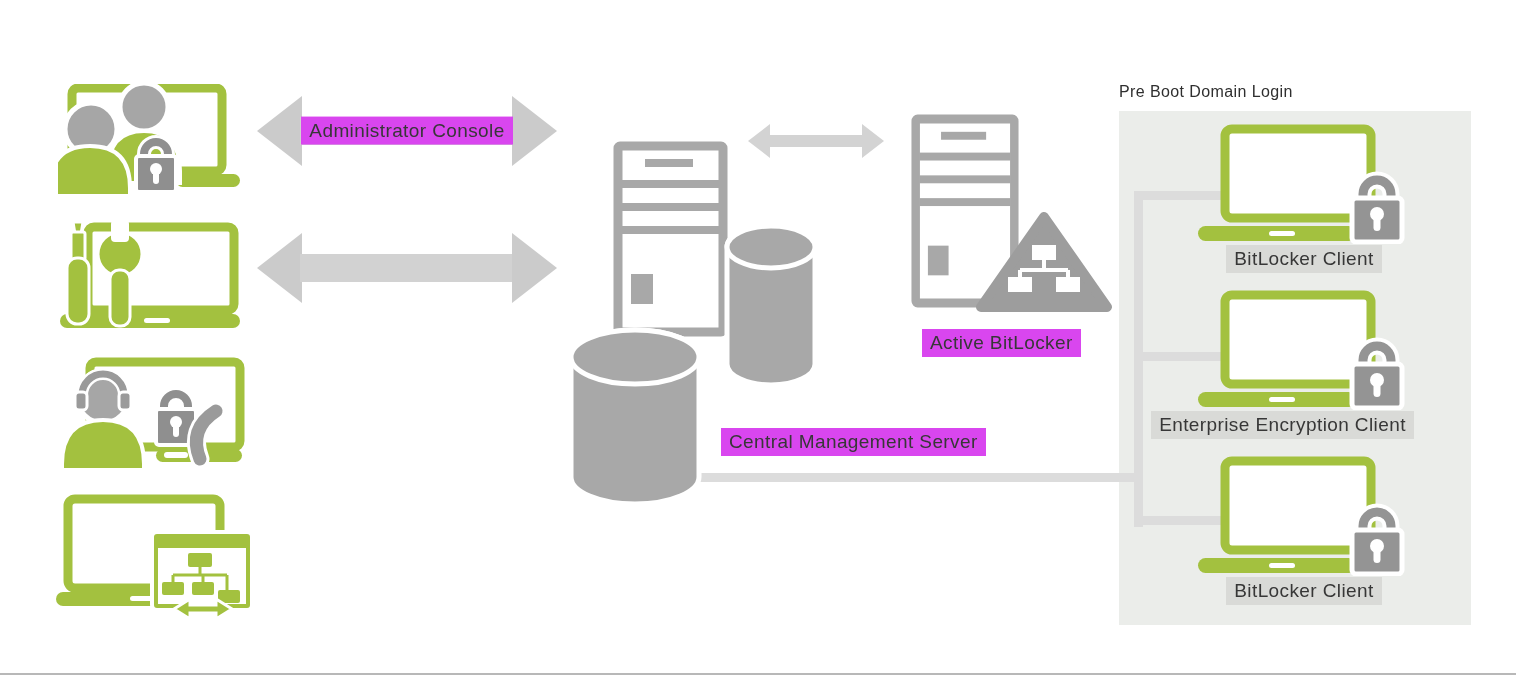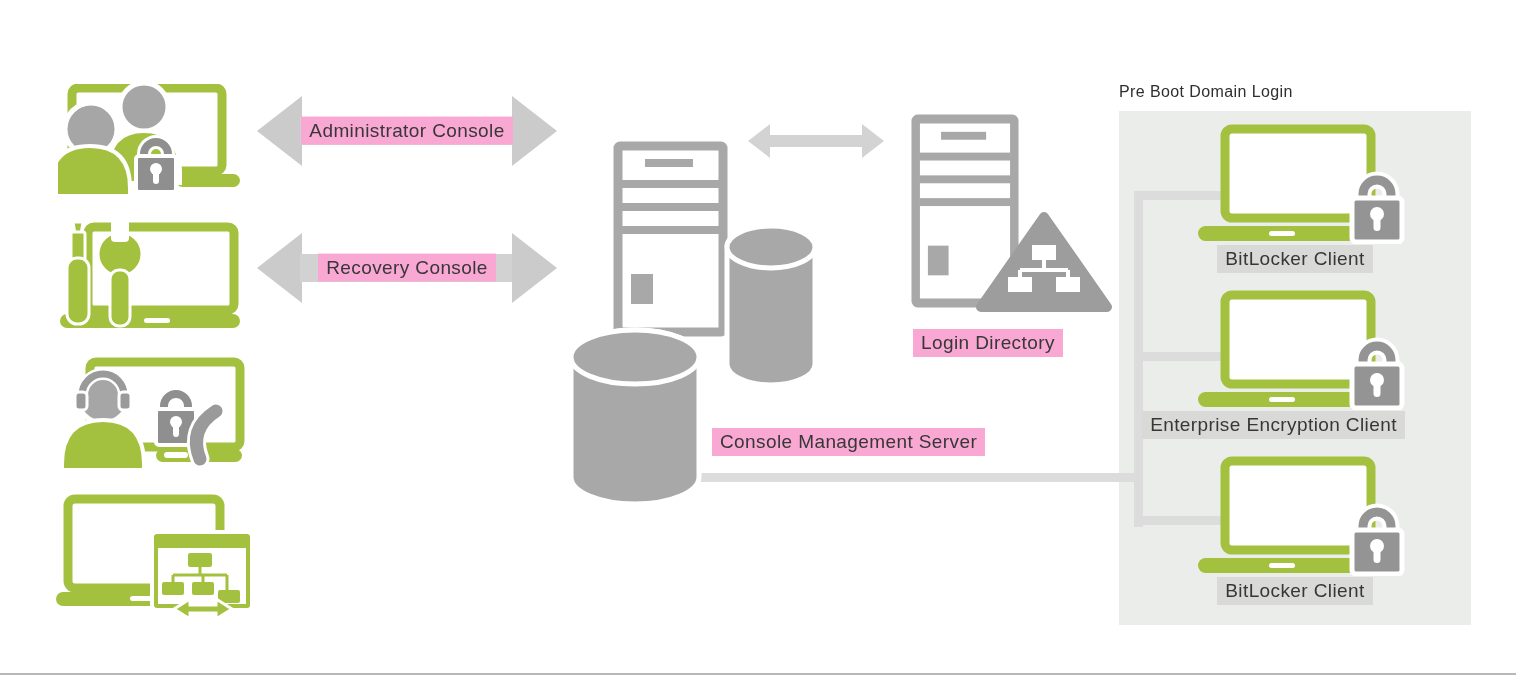--- a/index.html
+++ b/index.html
@@ -11,24 +11,24 @@
   
   .harrow{position:absolute;left:257px;width:300px;height:70px;}
   .harrow .head{position:absolute;top:0;width:0;height:0;
     border-top:35px solid transparent;border-bottom:35px solid transparent;}
   .harrow .head.left{left:0;border-right:45px solid #cbcbcb;}
   .harrow .head.right{right:0;border-left:45px solid #cbcbcb;}
   .harrow .bar{position:absolute;left:43px;right:43px;top:21px;bottom:21px;background:#d2d2d2;}
   .harrow .alabel{position:absolute;left:0;right:0;top:50%;transform:translateY(-52%);
     text-align:center;}
   .alabel span, .glabel span{
-    display:inline-block;background:#f9a8d4;color:#373737;
+    display:inline-block;background:#d946ef;color:#373737;
     font-size:19px;letter-spacing:.4px;padding:2px 8px;line-height:1.25;}
   
-  .glabel{position:absolute;text-align:center;}
+  .glabel{position:absolute;text-align:center;margin-left:9px;}
   .glabel.onpanel span{background:#d9dad7;}
   
   .cline{position:absolute;background:#dcdcdc;}
   
   #preboot-panel{position:absolute;left:1119px;top:111px;width:352px;height:514px;
     background:#ebedea;}
   #preboot-title{position:absolute;left:1119px;top:83px;font-size:16px;color:#2f2f2f;
     letter-spacing:.4px;}
   
   #sync-arrow{position:absolute;left:748px;top:124px;width:136px;height:34px;}
@@ -115,23 +115,20 @@
     <div class="head right"></div>
     <div class="alabel">
       <span>Administrator Console</span>
     </div>
   </div>
 
   <div class="harrow" style="top:233px">
     <div class="head left"></div>
     <div class="bar"></div>
     <div class="head right"></div>
-    <div class="alabel">
-      <span>Recovery Console</span>
-    </div>
   </div>
 
 
 
   <div class="cline" style="left:698px;top:473px;width:445px;height:9px"></div>
   <div class="cline" style="left:1134px;top:191px;width:9px;height:336px"></div>
   <div class="cline" style="left:1134px;top:191px;width:100px;height:9px"></div>
   <div class="cline" style="left:1134px;top:352px;width:100px;height:9px"></div>
   <div class="cline" style="left:1134px;top:516px;width:100px;height:9px"></div>
 
@@ -157,21 +154,21 @@
     <path d="M3,24 a44,21 0 0 1 88,0 v117 a44,21 0 0 1 -88,0 Z" fill="#a8a8a8" stroke="#ffffff" stroke-width="5"></path>
     <ellipse cx="47" cy="24" rx="44" ry="21" fill="#a8a8a8" stroke="#ffffff" stroke-width="5"></ellipse>
   </svg>
 
   <svg class="abs" style="left:568px;top:327px" width="134" height="182" viewBox="0 0 134 182" preserveAspectRatio="none">
     <path d="M3,30 a64,27 0 0 1 128,0 v120 a64,27 0 0 1 -128,0 Z" fill="#a8a8a8" stroke="#ffffff" stroke-width="5"></path>
     <ellipse cx="67" cy="30" rx="64" ry="27" fill="#a8a8a8" stroke="#ffffff" stroke-width="5"></ellipse>
   </svg>
 
   <div class="glabel" style="left:712px;top:428px">
-    <span>Console Management Server</span>
+    <span>Central Management Server</span>
   </div>
 
   <div id="sync-arrow">
     <div class="head left"></div>
     <div class="bar"></div>
     <div class="head right"></div>
   </div>
 
   <svg class="abs" style="left:911px;top:114px" width="108" height="194" viewBox="0 0 115 196" preserveAspectRatio="none">
     <rect x="5" y="5" width="105" height="186" rx="2" fill="#ffffff" stroke="#a8a8a8" stroke-width="9"></rect>
@@ -188,21 +185,21 @@
       <rect x="59" y="36" width="24" height="15"></rect>
       <rect x="35" y="68" width="24" height="15"></rect>
       <rect x="83" y="68" width="24" height="15"></rect>
     </g>
     <g stroke="#ffffff" stroke-width="4" fill="none">
       <path d="M71,51 v10 M47,61 h48 M47,61 v7 M95,61 v7"></path>
     </g>
   </svg>
 
   <div class="glabel" style="left:913px;top:329px">
-    <span>Login Directory</span>
+    <span>Active BitLocker</span>
   </div>
 
   <svg class="abs" style="left:1196px;top:124px" width="215" height="120" viewBox="0 0 215 120">
     <rect x="29" y="5" width="146" height="89" rx="7" fill="#ffffff" stroke="#a3c13f" stroke-width="9"></rect>
     <rect x="2" y="102" width="158" height="15" rx="7.5" fill="#a3c13f"></rect>
     <rect x="73" y="107" width="26" height="5" rx="2.5" fill="#ffffff"></rect>
     <path d="M167,78 v-8 a14,14 0 0 1 28,0 v8" fill="none" stroke="#ffffff" stroke-width="17"></path>
     <path d="M167,78 v-8 a14,14 0 0 1 28,0 v8" fill="none" stroke="#949494" stroke-width="9"></path>
     <rect x="156" y="74" width="50" height="44" rx="4" fill="#949494" stroke="#ffffff" stroke-width="5"></rect>
     <circle cx="181" cy="90" r="7" fill="#ffffff"></circle>

